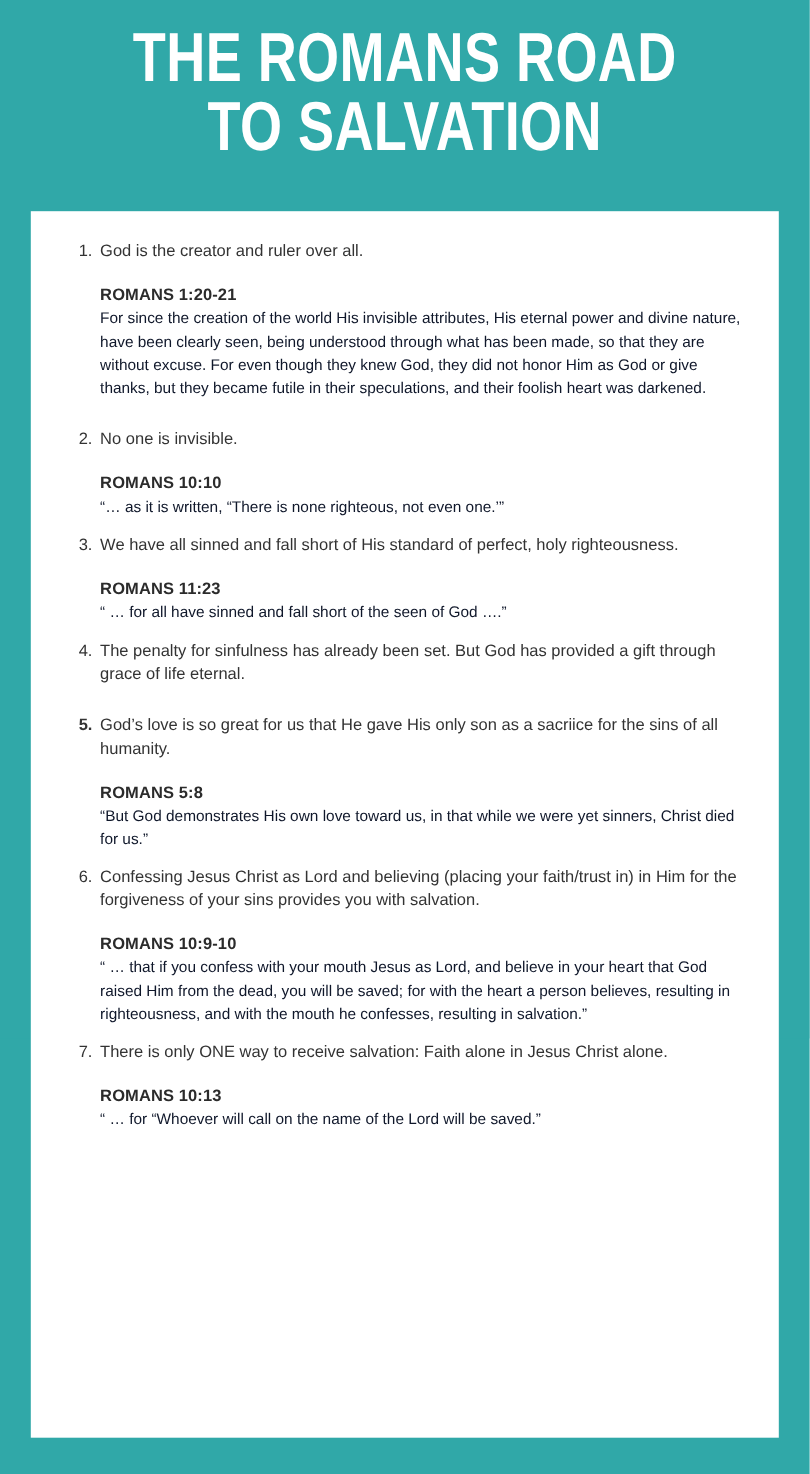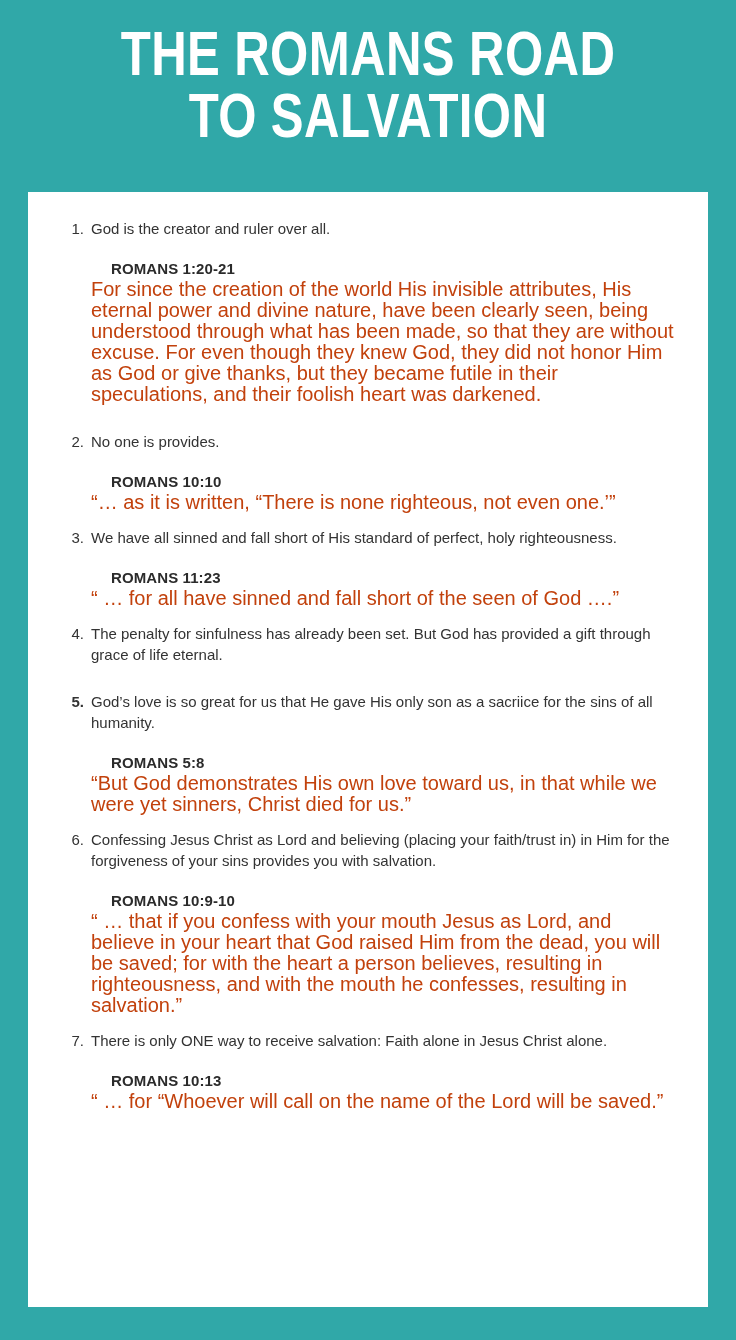--- a/index.html
+++ b/index.html
@@ -92,27 +92,26 @@
     padding-left: 33px;
     margin-top: 19px;
   }
 
   .ref {
     font-weight: bold;
     font-size: 15px;
     line-height: 21px;
     color: #2b2b2b;
     letter-spacing: 0.1px;
-    margin-left: 20px;
   }
 
   .verse {
-    font-size: 20px;
+    font-size: 14px;
     line-height: 21px;
-    color: #c2410c;
+    color: #0f172a;
   }
 
   .gap-after-verse { height: 20px; }
   .gap-after-verse.tight { height: 14px; }
   .gap-after-verse.wide { height: 26px; }
 </style>
 </head>
 <body>
 
 <div class="poster">
@@ -130,21 +129,21 @@
         <span class="item-text">God is the creator and ruler over all.</span>
       </div>
       <div class="scripture">
         <div class="ref">ROMANS 1:20-21</div>
         <div class="verse">For since the creation of the world His invisible attributes, His eternal power and divine nature, have been clearly seen, being understood through what has been made, so that they are without excuse. For even though they knew God, they did not honor Him as God or give thanks, but they became futile in their speculations, and their foolish heart was darkened.</div>
       </div>
       <div class="gap-after-verse wide"></div>
 
       <div class="item">
         <span class="item-num">2.</span>
-        <span class="item-text">No one is provides.</span>
+        <span class="item-text">No one is invisible.</span>
       </div>
       <div class="scripture">
         <div class="ref">ROMANS 10:10</div>
         <div class="verse">“… as it is written, “There is none righteous, not even one.’”</div>
       </div>
       <div class="gap-after-verse tight"></div>
 
       <div class="item">
         <span class="item-num">3.</span>
         <span class="item-text">We have all sinned and fall short of His standard of perfect, holy righteousness.</span>

